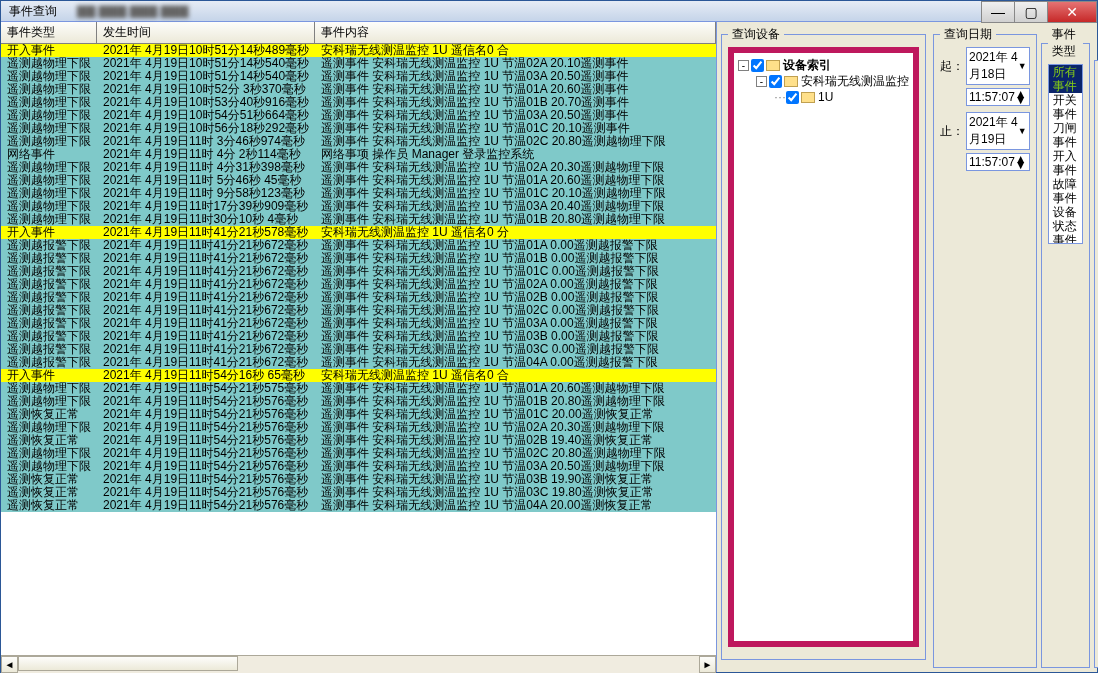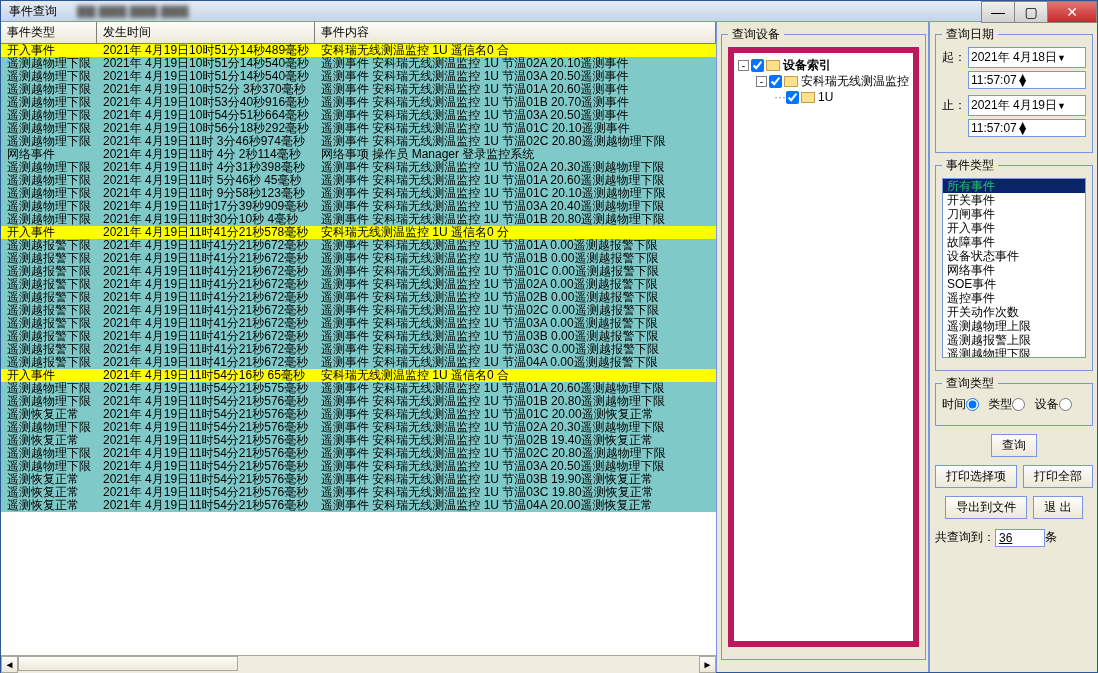--- a/index.html
+++ b/index.html
@@ -28,40 +28,40 @@
 .row.yellow { background: #ffff00; color: #000; }
 .row div { padding: 0 6px; overflow: hidden; }
 
 .hscroll { height: 17px; background: #ece9d8; display: flex; align-items: center; border-top: 1px solid #aca899; }
 .hscroll .btn { width: 17px; height: 17px; background: linear-gradient(#fdfdfb,#ece9d8); border: 1px solid #aca899; font-size: 10px; display: flex; align-items: center; justify-content: center; }
 .hscroll .track { flex: 1; height: 17px; background: #f0ece0; position: relative; }
 .hscroll .thumb { position: absolute; left: 0; top: 0; width: 220px; height: 15px; background: linear-gradient(#fdfdfb,#ece9d8); border: 1px solid #aca899; }
 
 .right { width: 380px; display: flex; }
 .treecol { width: 210px; padding: 4px; }
-.sidecol { width: 168px; padding: 4px; display: flex; flex-direction: column; gap: 4px; }
+.sidecol { width: 168px; padding: 4px; display: flex; flex-direction: row; gap: 4px; }
 
 fieldset { border: 1px solid #7a96df; padding: 4px 6px 12px; background: #ece9d8; }
 legend { padding: 0 4px; font-size: 12px; }
 
 .tree { background: #fff; border: 6px solid #be185d; height: 600px; padding: 4px; font-size: 12px; line-height: 16px; overflow: auto; }
 .tree .node { white-space: nowrap; }
 .tree .sq { display: inline-block; width: 11px; height: 11px; border: 1px solid #808080; text-align: center; line-height: 9px; font-size: 10px; margin-right: 2px; }
 .tree input[type=checkbox] { vertical-align: middle; margin-right: 2px; }
 .fold { display: inline-block; width: 14px; height: 11px; background: #ffe08a; border: 1px solid #c0a050; vertical-align: middle; margin-right: 3px; }
 
 .daterow { display: flex; align-items: center; margin-bottom: 3px; gap: 4px; }
 .daterow label { width: 22px; }
 .datebox, .timebox { border: 1px solid #7a96df; background: #fff; padding: 1px 2px; font-size: 12px; flex: 1; display: flex; justify-content: flex-start; align-items: center; }
 .datebox .dd { font-size: 9px; }
 .timebox .spin { display: flex; flex-direction: column; line-height: 6px; font-size: 7px; }
 
 .evlist { background: #fff; border: 1px solid #7a96df; height: 180px; overflow: auto; }
 .evlist div { padding: 0 4px; line-height: 14px; }
-.evlist .sel { background: #0a246a; color: #22c55e; }
+.evlist .sel { background: #0a246a; color: #84cc16; }
 
 .qtype label { margin-right: 6px; }
 .qtype input { vertical-align: middle; }
 
 .btnrow { display: flex; justify-content: center; gap: 6px; margin-top: 4px; }
 button.wbtn { padding: 2px 10px; border: 1px solid #7a96df; background: linear-gradient(#fdfdfb,#ece9d8); cursor: default; }
 
 .countrow { display: flex; align-items: flex-start; margin-top: 6px; }
 .countrow input { width: 50px; border: 1px solid #7a96df; padding: 1px 3px; text-decoration: underline; }
 

